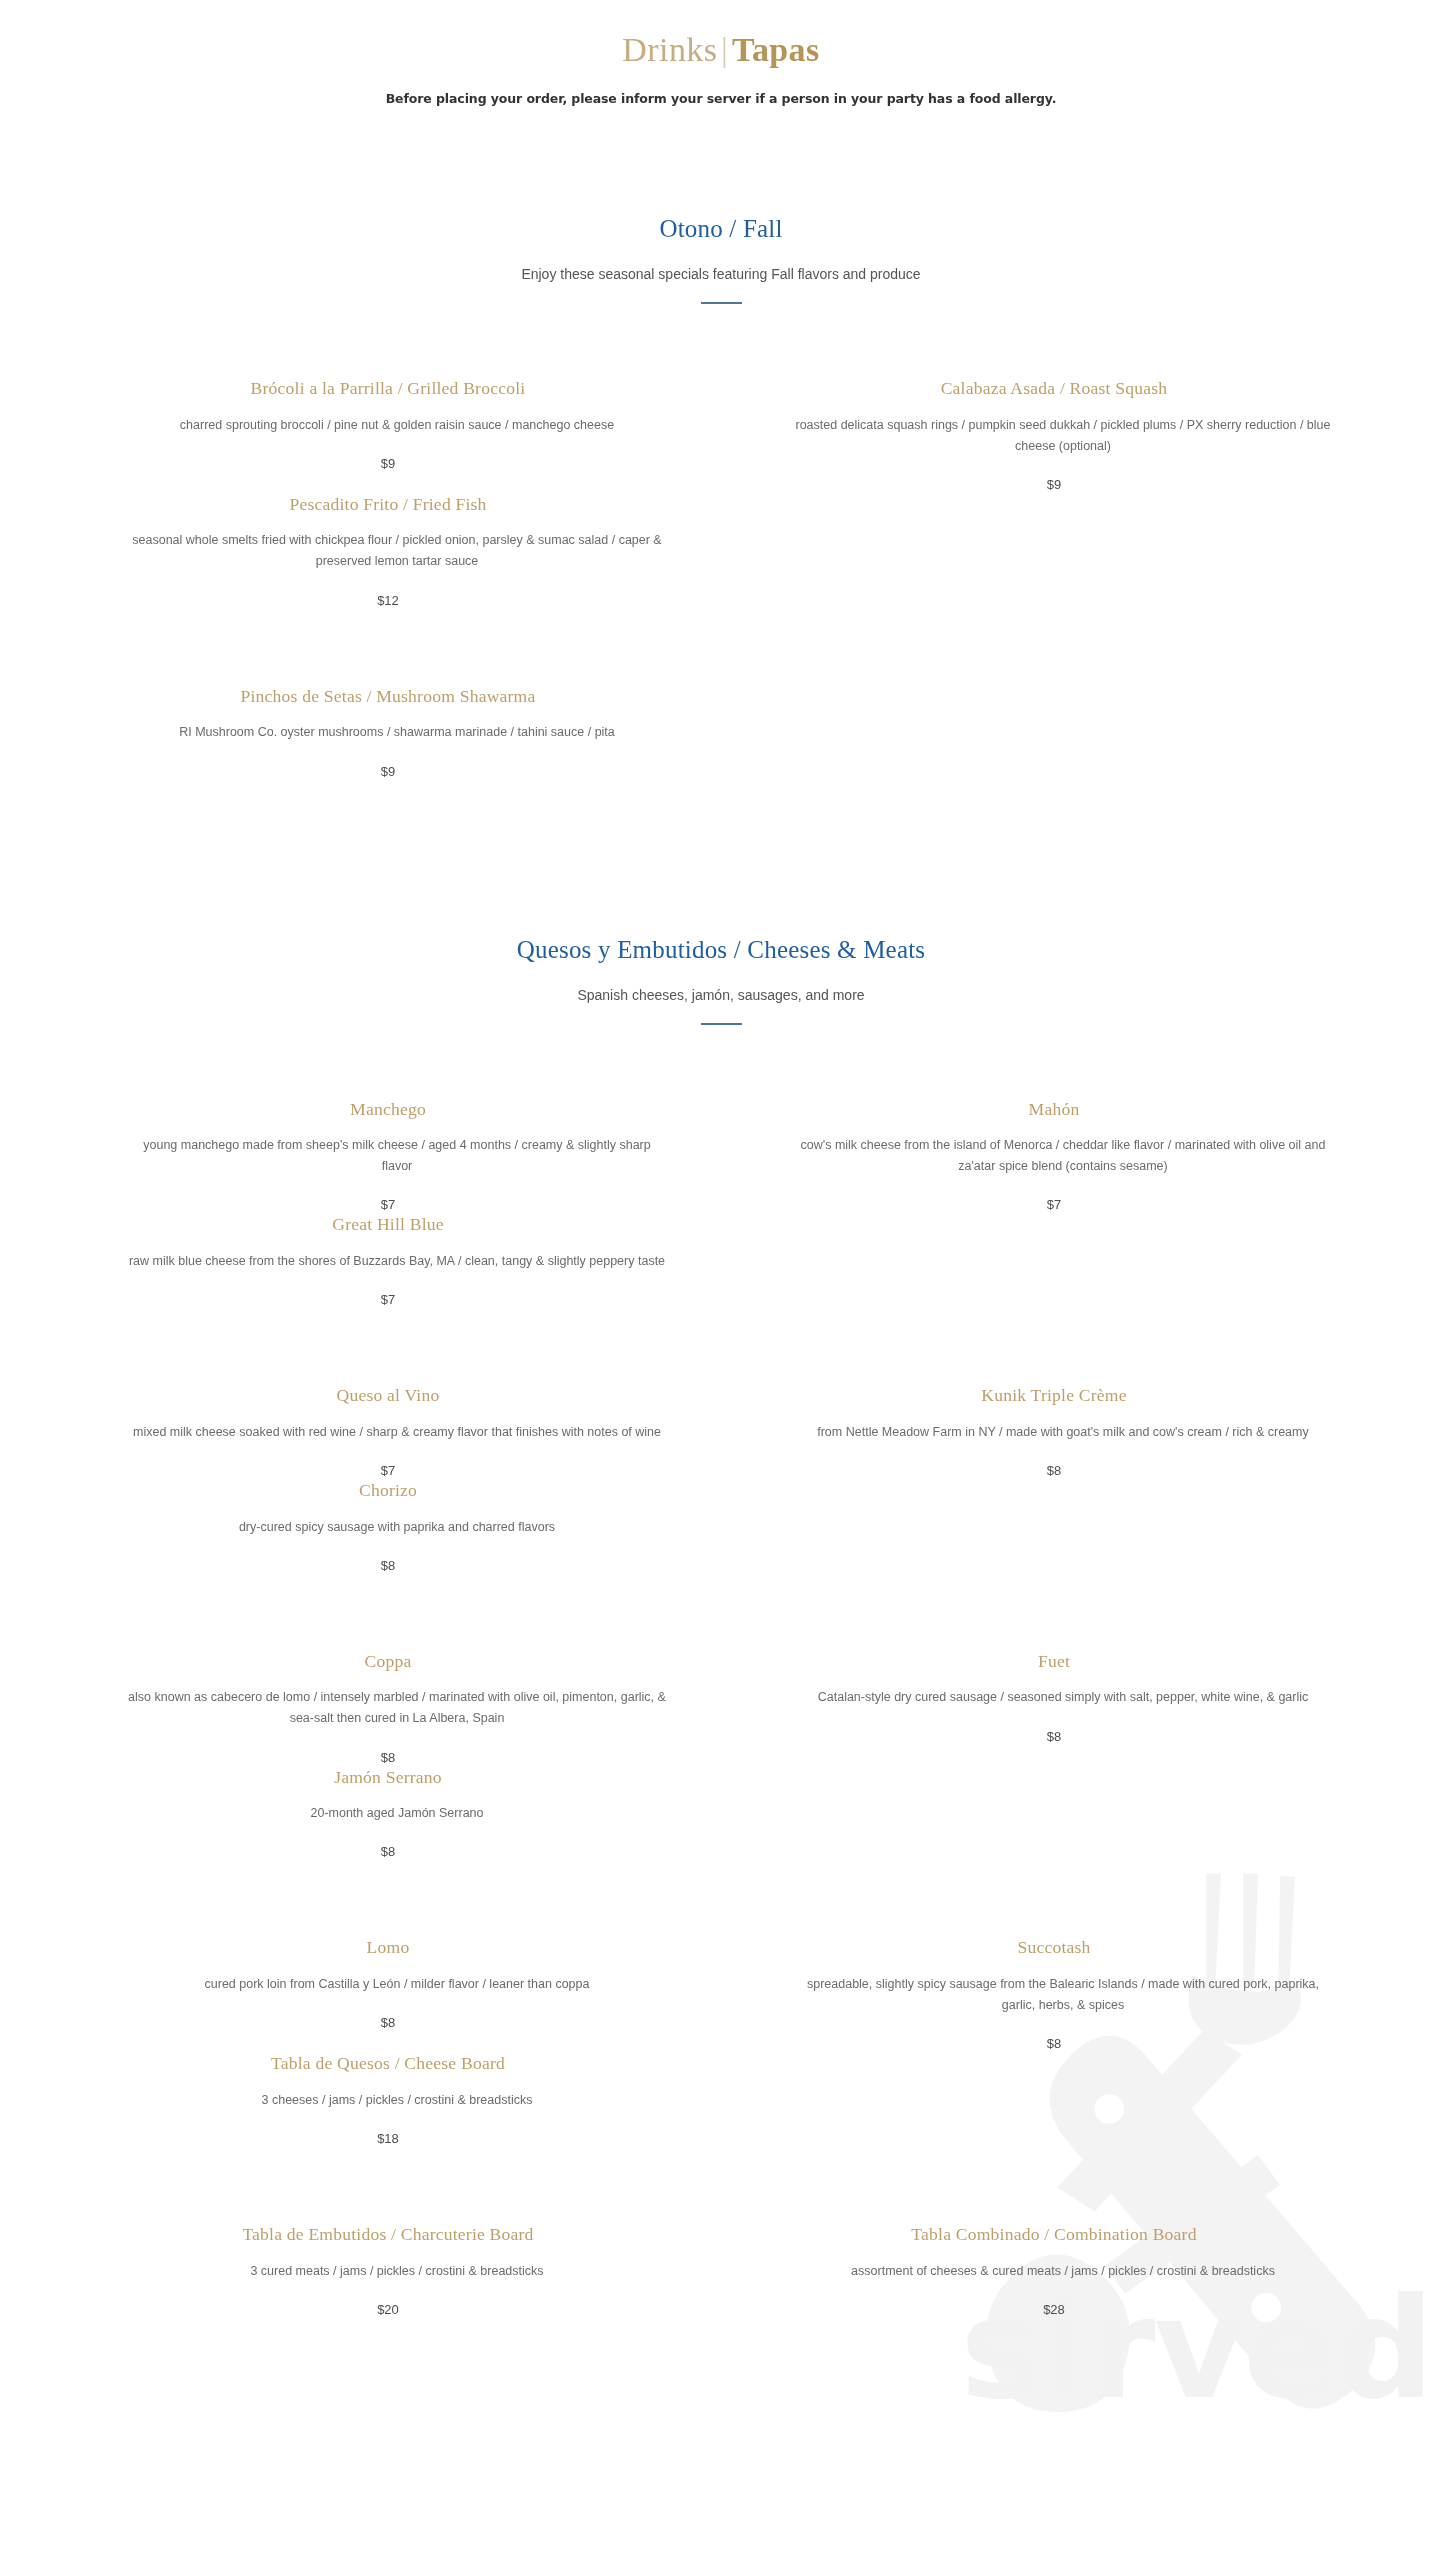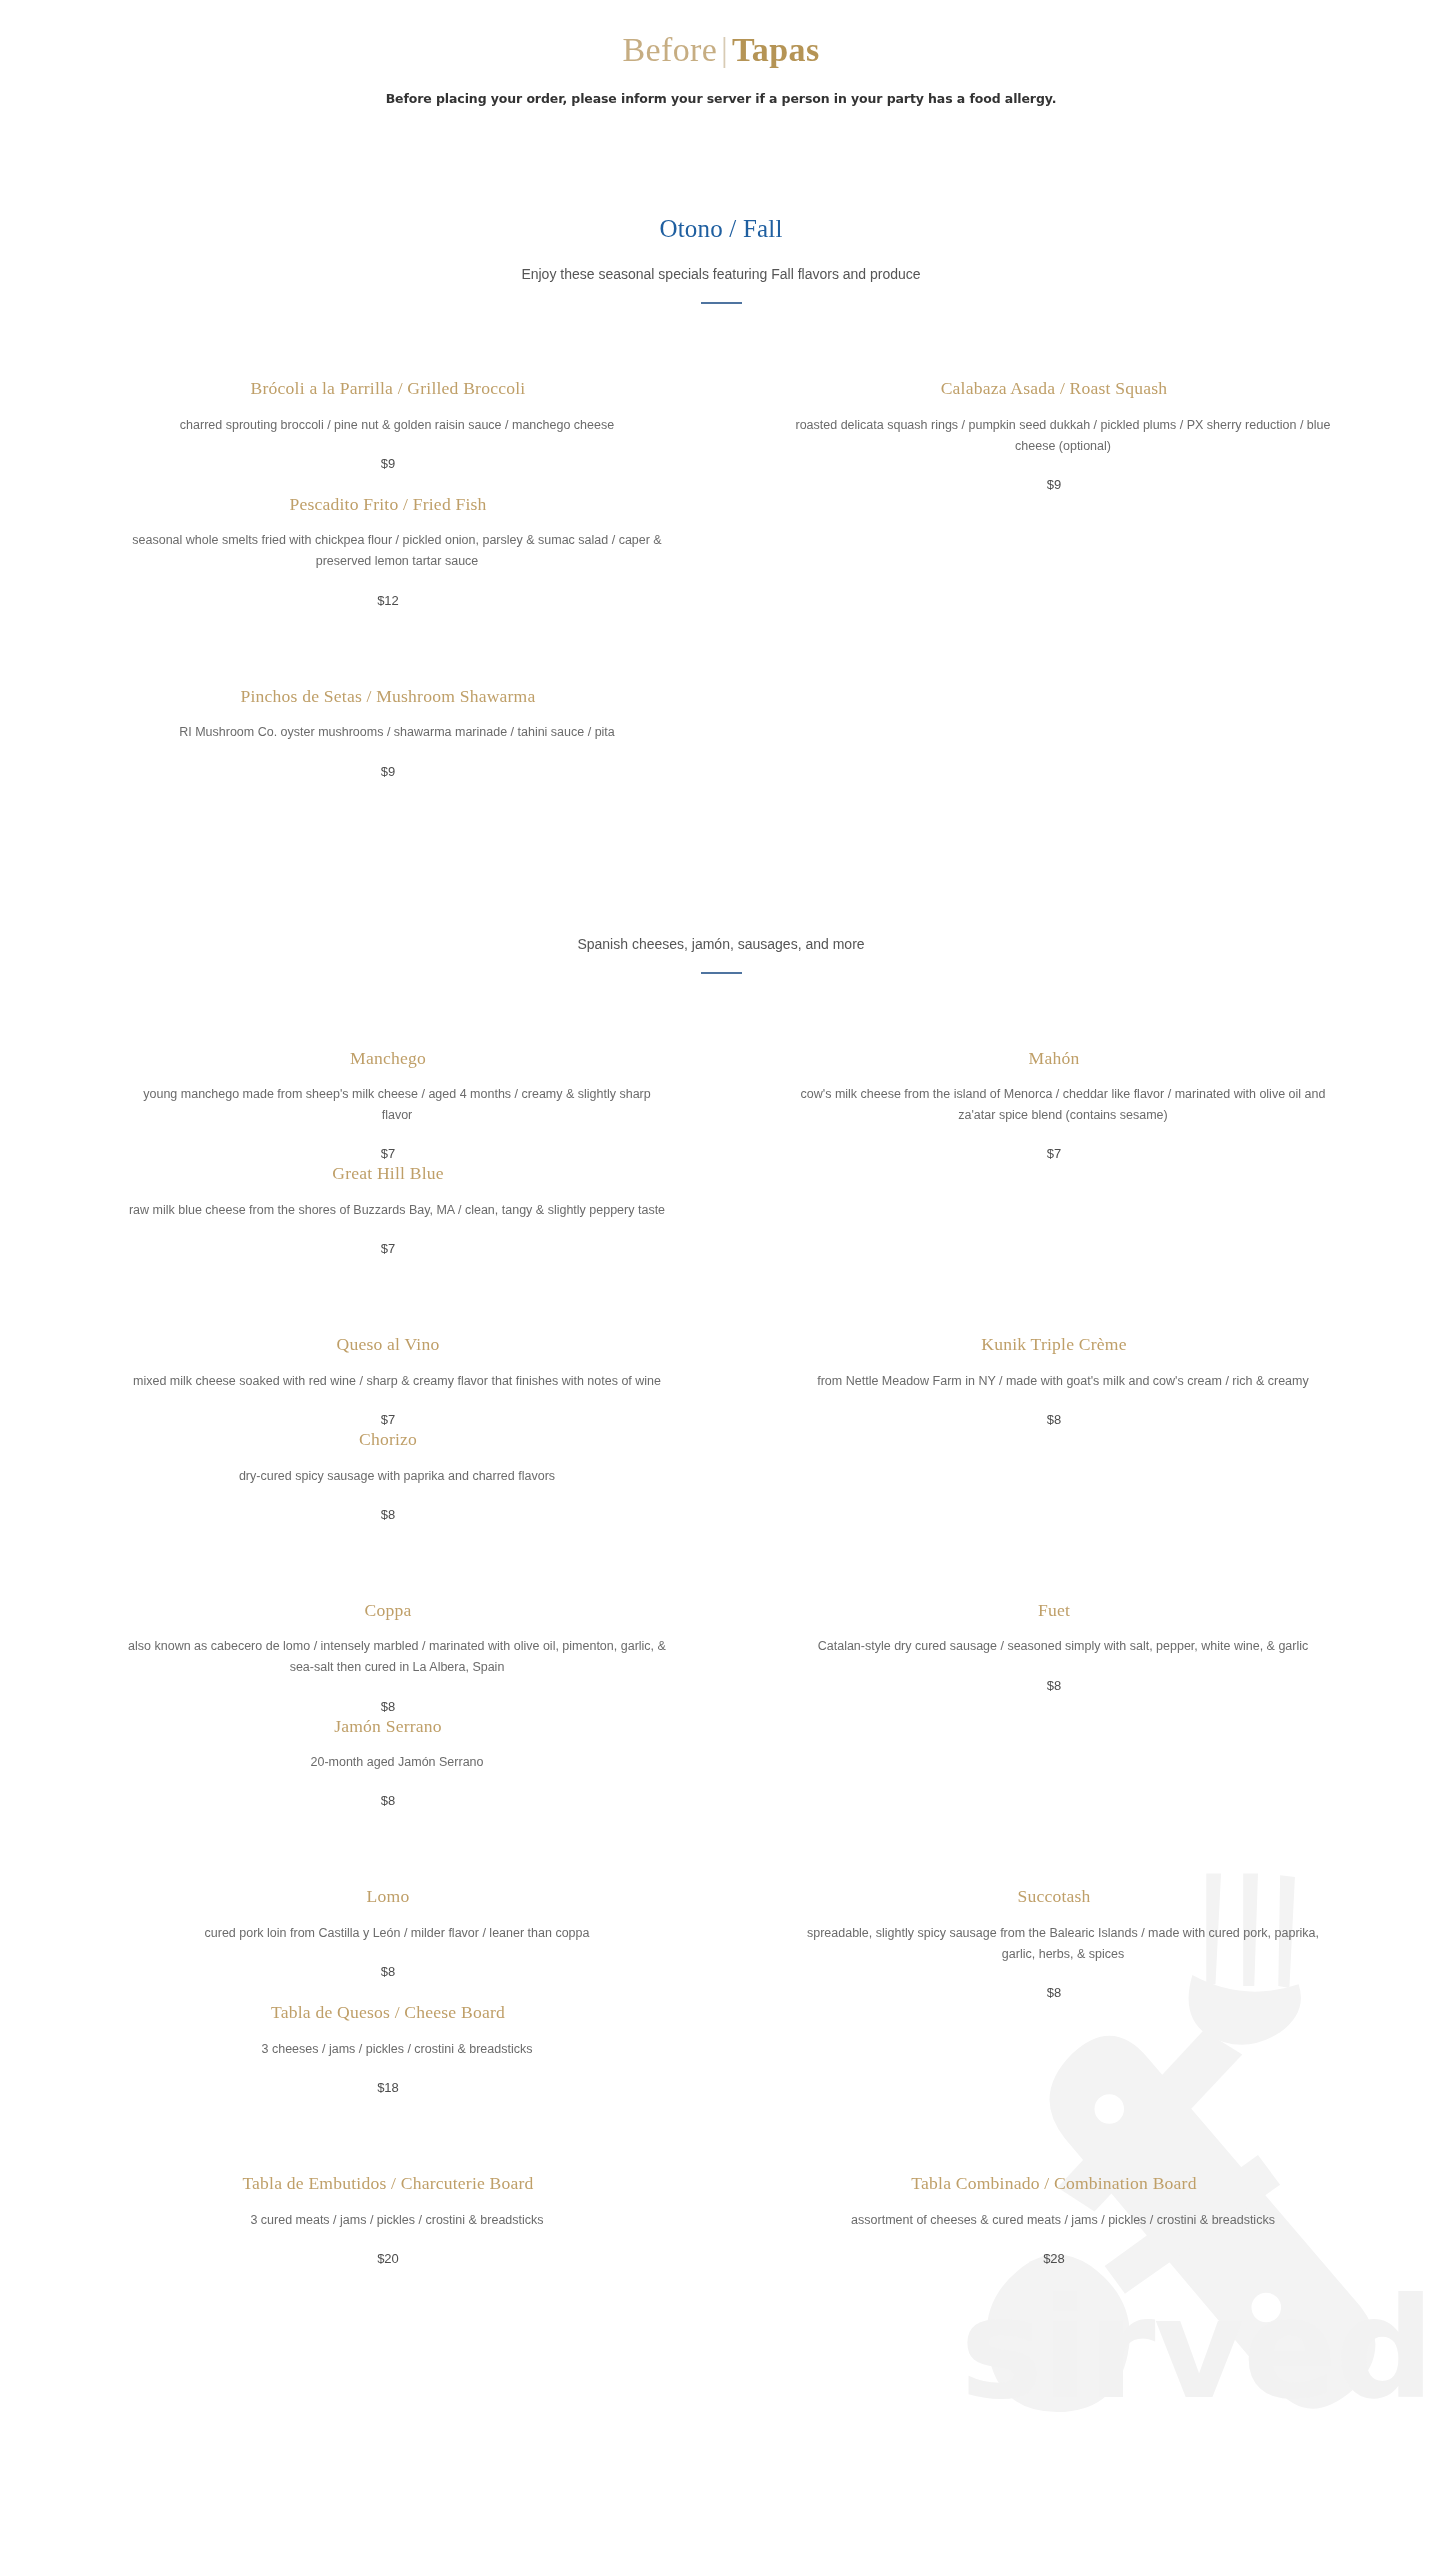--- a/index.html
+++ b/index.html
@@ -145,21 +145,21 @@
       <path d="M265 430 q-60 38 -45 105 q14 62 82 58 q56 -4 68 -62 q12 -58 -40 -96 q-32 -22 -65 -5 z"></path>
       <path d="M345 435 l22 30 168 -118 -24 -32 z"></path>
     </g>
   </svg>
 </div>
 <div class="wm-word">sirved</div>
 
 <div class="page">
 
   <div class="menu-title">
-    <span class="t-light">Before</span><span class="t-sep">|</span><span class="t-bold">Tapas</span>
+    <span class="t-light">Drinks</span><span class="t-sep">|</span><span class="t-bold">Tapas</span>
   </div>
   <div class="allergy-note">Before placing your order, please inform your server if a person in your party has a food allergy.</div>
 
   <div id="sections-root">
       <div class="section" style="margin-top: 109px;">
         <div class="section-head">
           <div class="section-title">Otono / Fall</div>
           <div class="section-sub">Enjoy these seasonal specials featuring Fall flavors and produce</div>
           <div class="section-rule"></div>
         </div>
@@ -183,20 +183,21 @@
         <div class="items" style="margin-top: 76px;">
           <div class="item">
             <div class="item-name">Pinchos de Setas / Mushroom Shawarma</div>
             <div class="item-desc">RI Mushroom Co. oyster mushrooms / shawarma marinade / tahini sauce / pita</div>
             <div class="item-price">$9</div>
           </div>
         </div>
       </div>
       <div class="section" style="margin-top: 157px;">
         <div class="section-head">
+          <div class="section-title">Quesos y Embutidos / Cheeses &amp; Meats</div>
           <div class="section-sub">Spanish cheeses, jamón, sausages, and more</div>
           <div class="section-rule"></div>
         </div>
         <div class="items" style="margin-top: 72px;">
           <div class="item">
             <div class="item-name">Manchego</div>
             <div class="item-desc">young manchego made from sheep's milk cheese / aged 4 months / creamy &amp; slightly sharp flavor</div>
             <div class="item-price">$7</div>
           </div>
           <div class="item">

